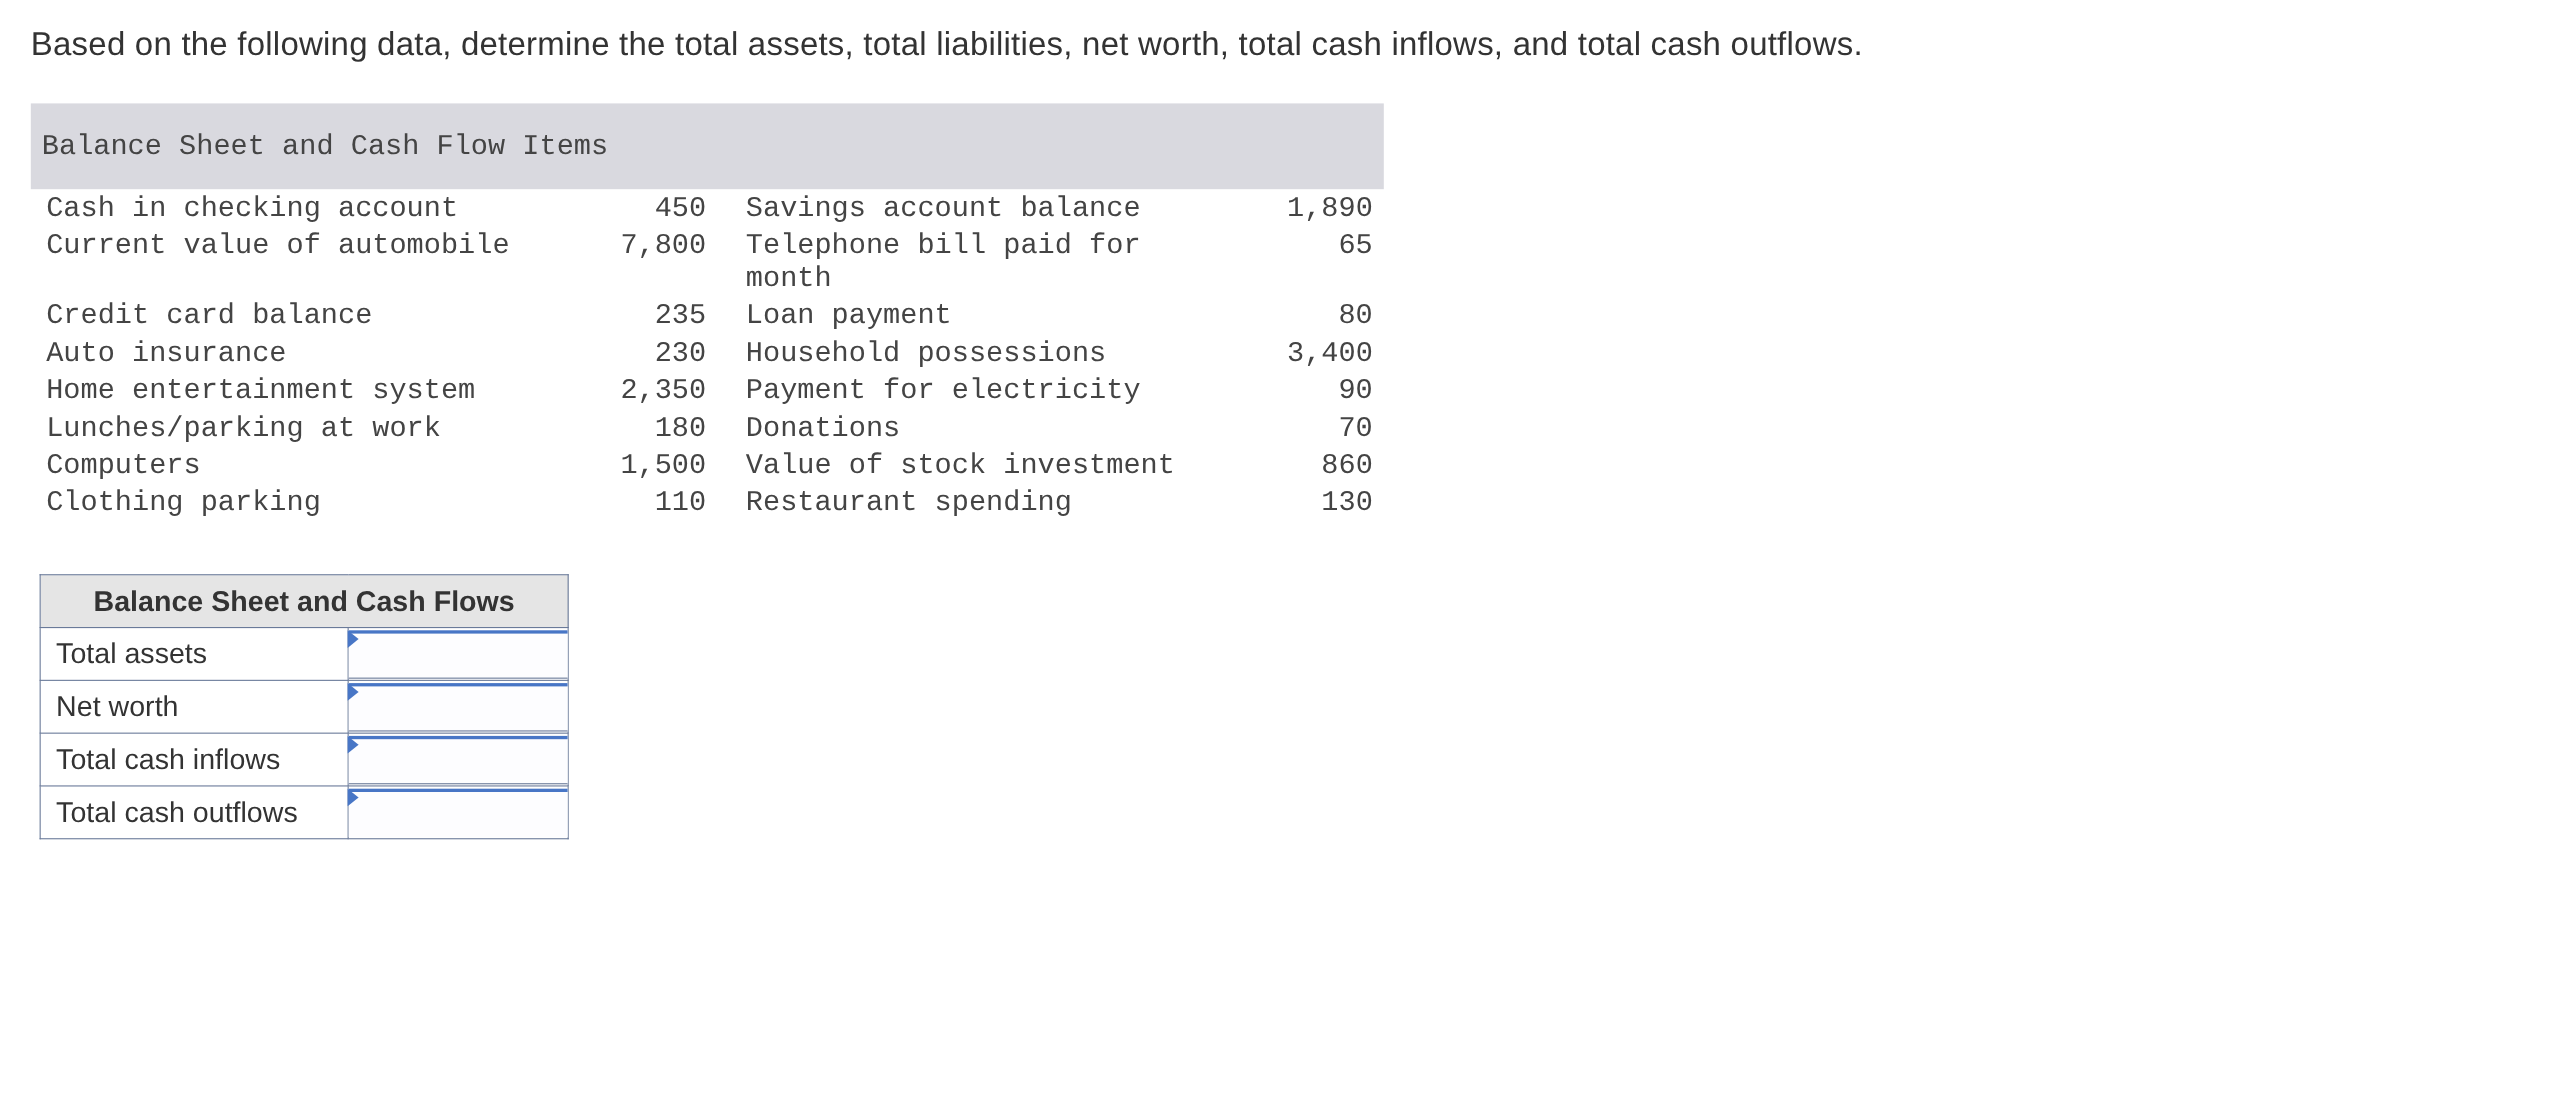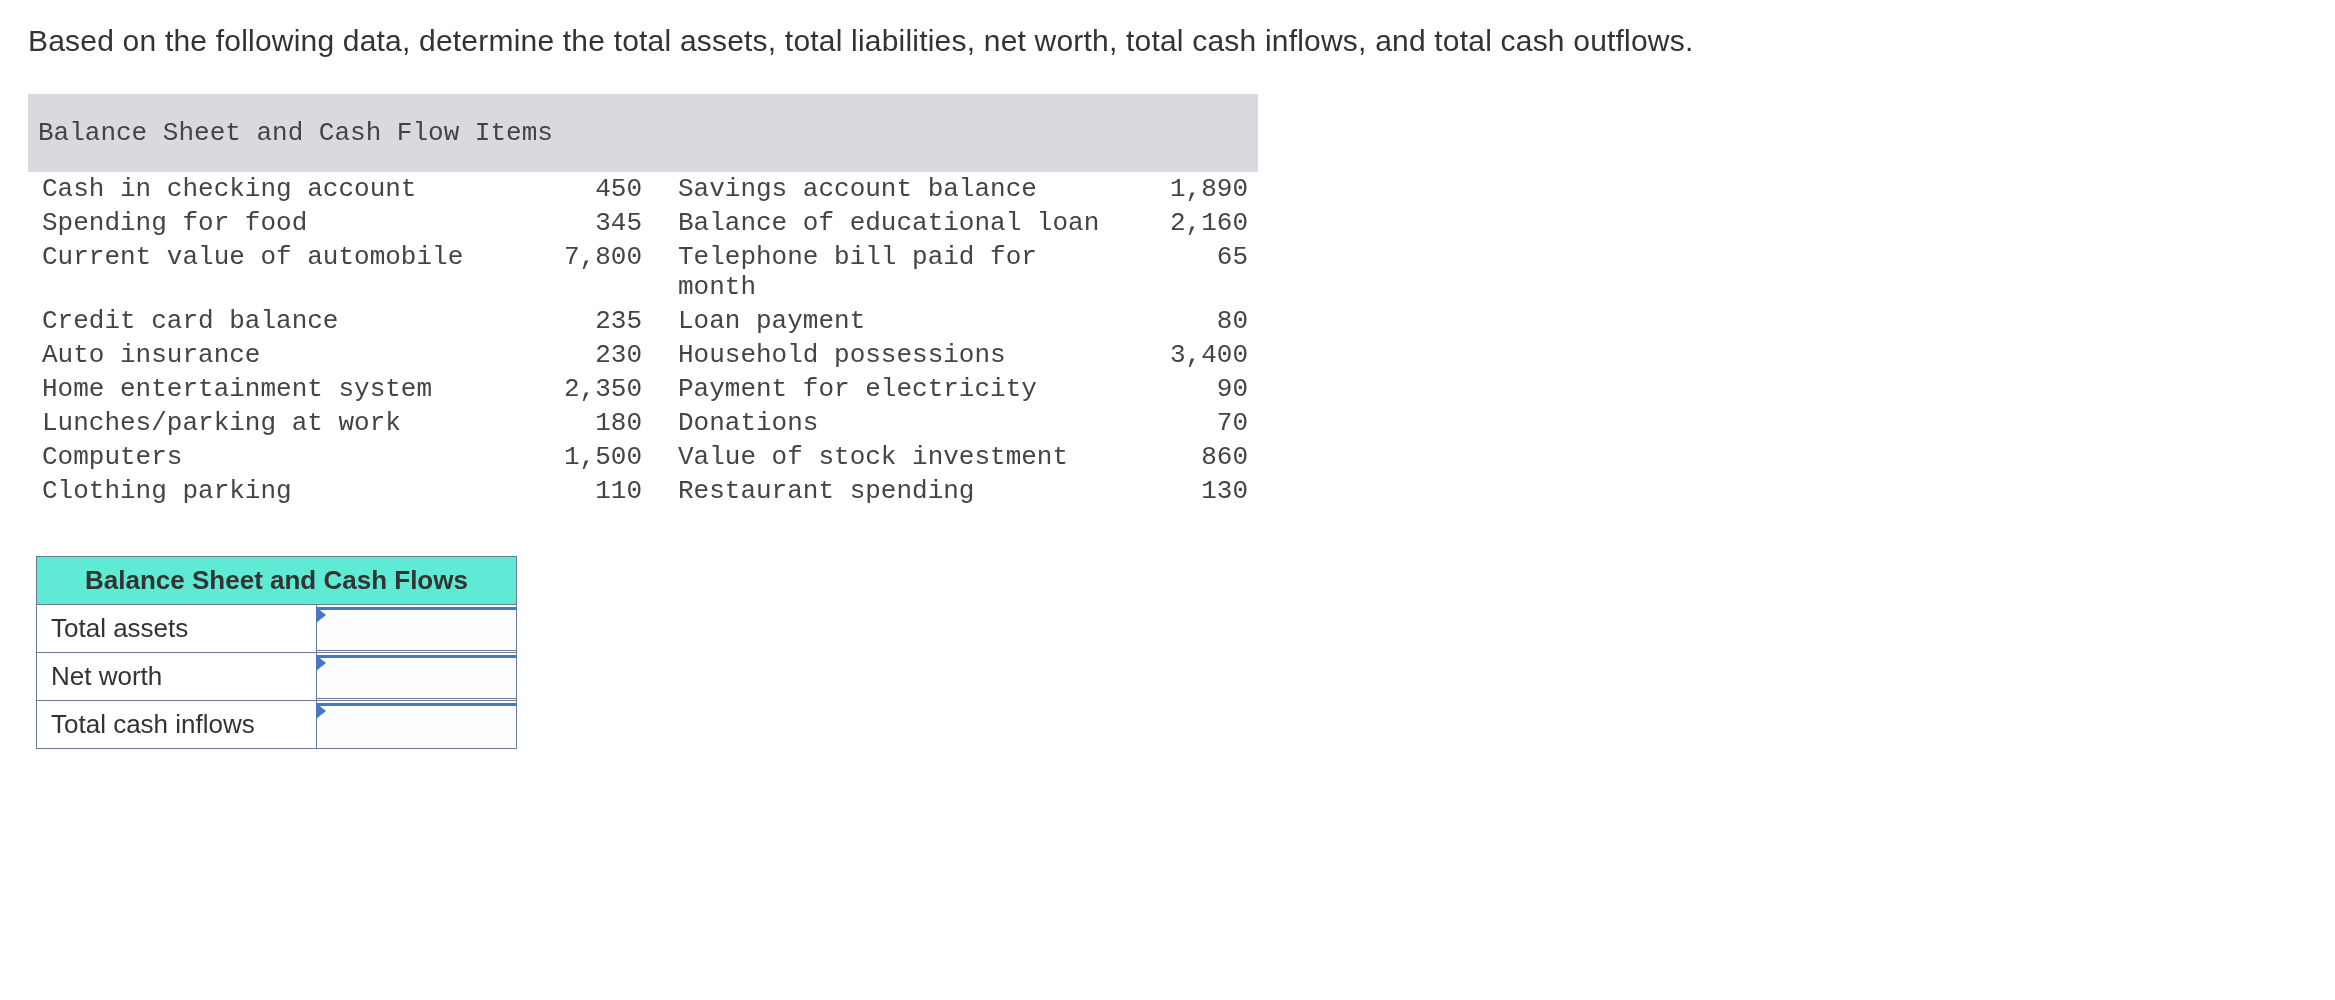--- a/index.html
+++ b/index.html
@@ -42,21 +42,21 @@
     color: #333;
     border: 1px solid #6a7a99;
     margin-left: 8px;
   }
   .answer-table td, .answer-table th {
     border: 1px solid #6a7a99;
     padding: 8px 14px;
     text-align: left;
   }
   .answer-table th {
-    background: #5eead4;
+    background: #e5e5e5;
     text-align: center;
     font-weight: bold;
   }
   .answer-table .ans-label { width: 280px; }
   .answer-table .ans-input {
     width: 200px;
     position: relative;
     padding: 0;
   }
   .ans-field {
@@ -90,26 +90,20 @@
       <tr class="hdr">
         <td colspan="4">Balance Sheet and Cash Flow Items</td>
       </tr>
   </tbody>
     <tbody id="data-rows">
       <tr>
         <td class="lbl">Cash in checking account</td>
         <td class="val">450</td>
         <td class="lbl2">Savings account balance</td>
         <td class="val2">1,890</td>
-      </tr>
-      <tr>
-        <td class="lbl">Spending for food</td>
-        <td class="val">345</td>
-        <td class="lbl2">Balance of educational loan</td>
-        <td class="val2">2,160</td>
       </tr>
       <tr>
         <td class="lbl">Current value of automobile</td>
         <td class="val">7,800</td>
         <td class="lbl2">Telephone bill paid for month</td>
         <td class="val2">65</td>
       </tr>
       <tr>
         <td class="lbl">Credit card balance</td>
         <td class="val">235</td>
@@ -167,14 +161,20 @@
         <td class="ans-input">
           <span class="ans-field"></span>
         </td>
       </tr>
       <tr>
         <td class="ans-label">Total cash inflows</td>
         <td class="ans-input">
           <span class="ans-field"></span>
         </td>
       </tr>
+      <tr>
+        <td class="ans-label">Total cash outflows</td>
+        <td class="ans-input">
+          <span class="ans-field"></span>
+        </td>
+      </tr>
     </tbody>
 </table>
 
 </body></html>

